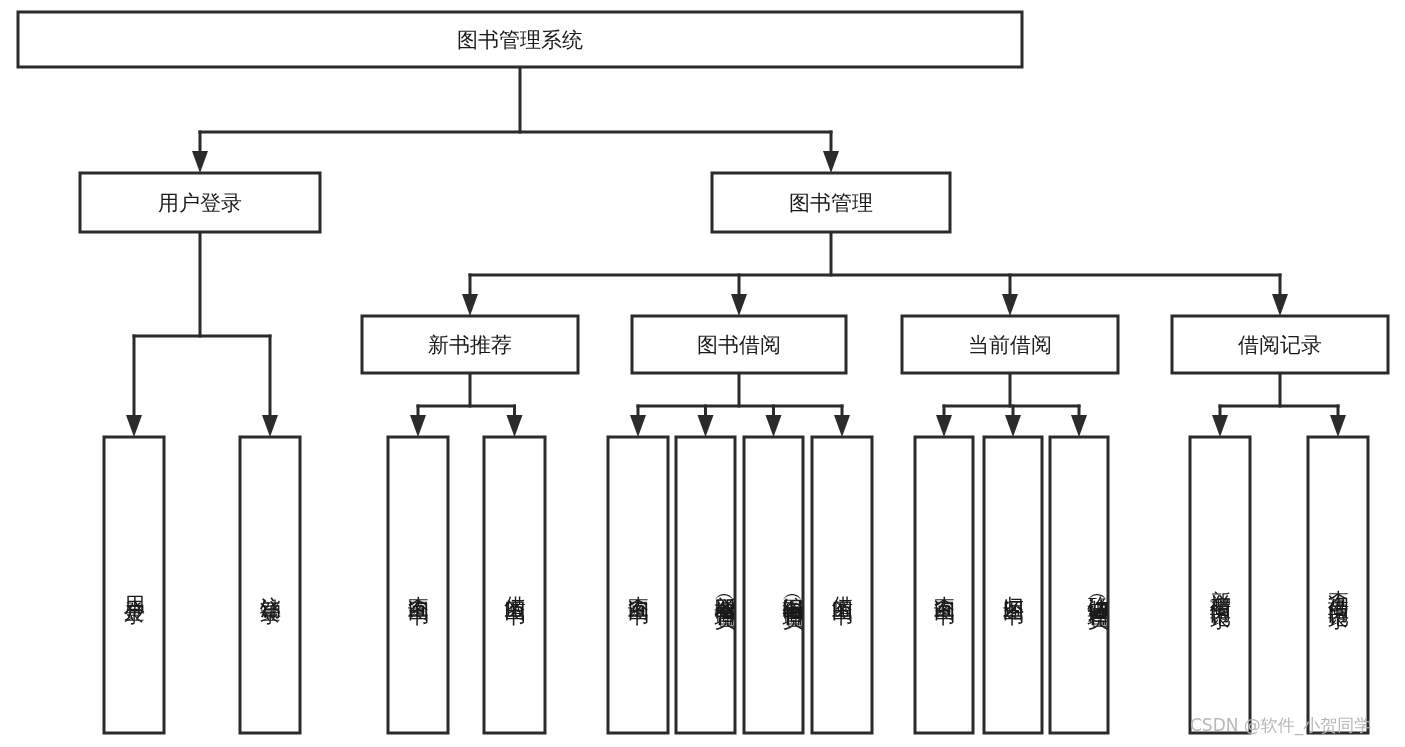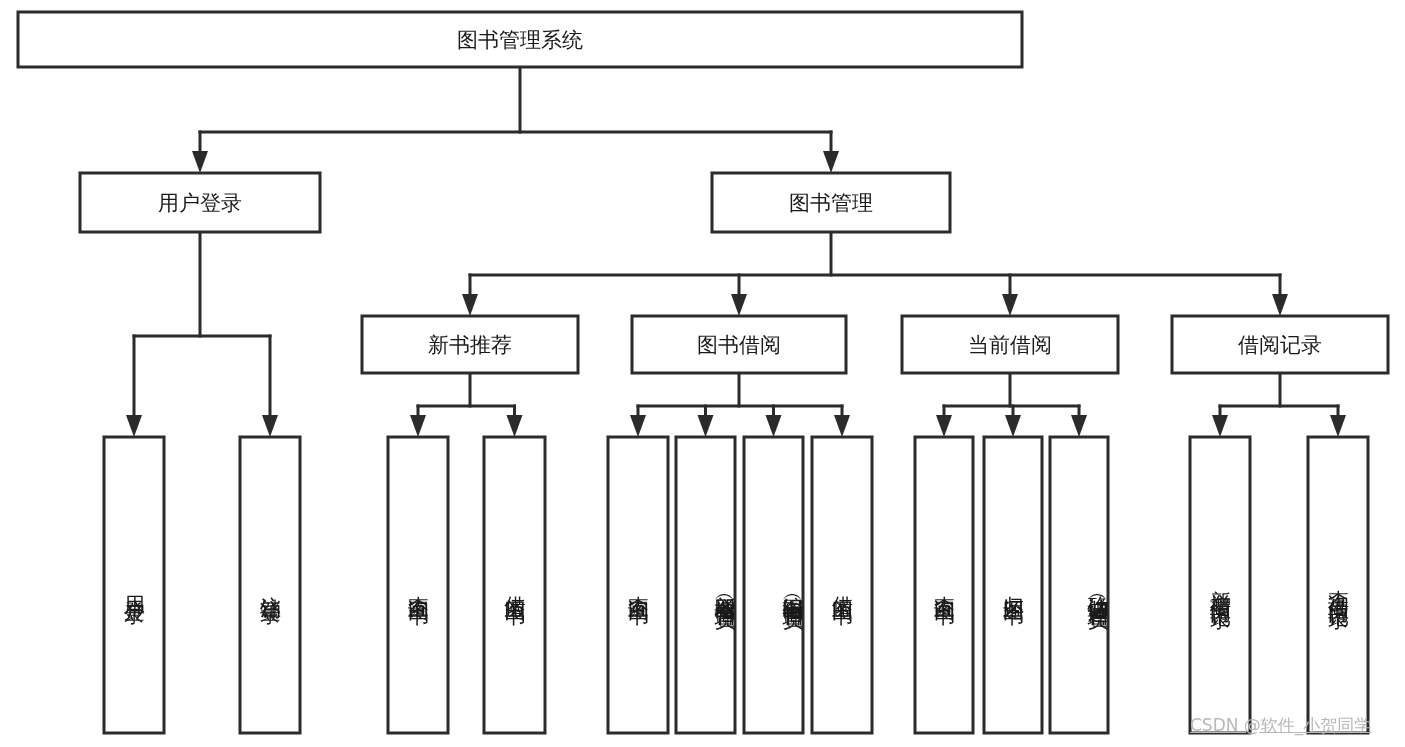--- a/index.html
+++ b/index.html
@@ -69,21 +69,20 @@
   }
   .watermark {
     position: absolute;
     font-family: "DejaVu Sans", "Liberation Sans", sans-serif;
     font-size: 17px;
     color: #b8b8b8;
     left: 1190px;
     top: 714px;
     white-space: nowrap;
     pointer-events: none;
-    text-decoration: underline;
   }
 </style>
 </head>
 <body>
 
 <div id="diagram-root">
   <svg class="diagram-canvas" viewBox="0 0 1405 747">
     <g id="edge-layer">
         <g>
           <line x1="520" y1="67" x2="520" y2="132" class="connector"></line>

